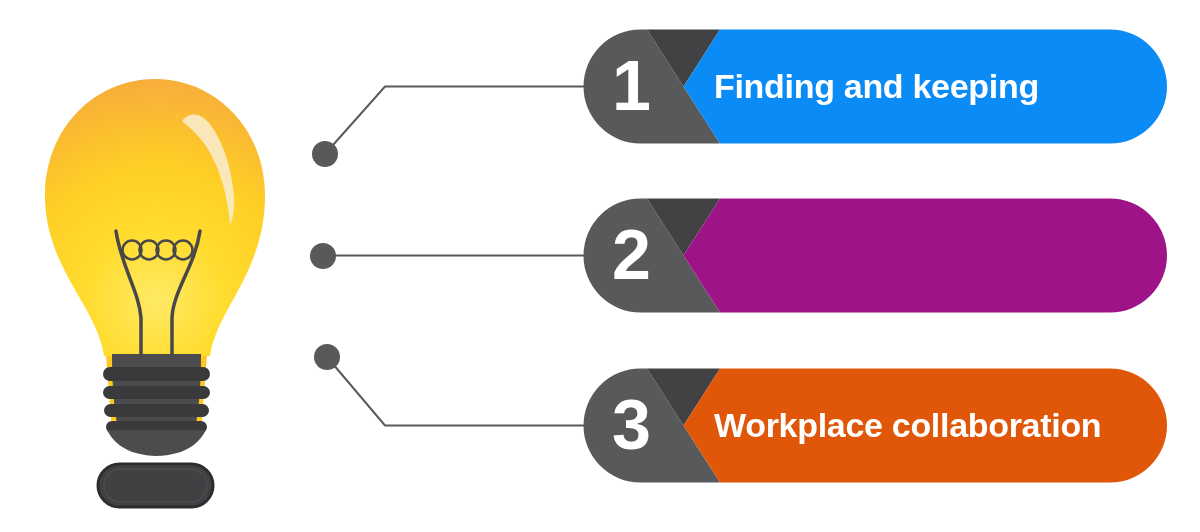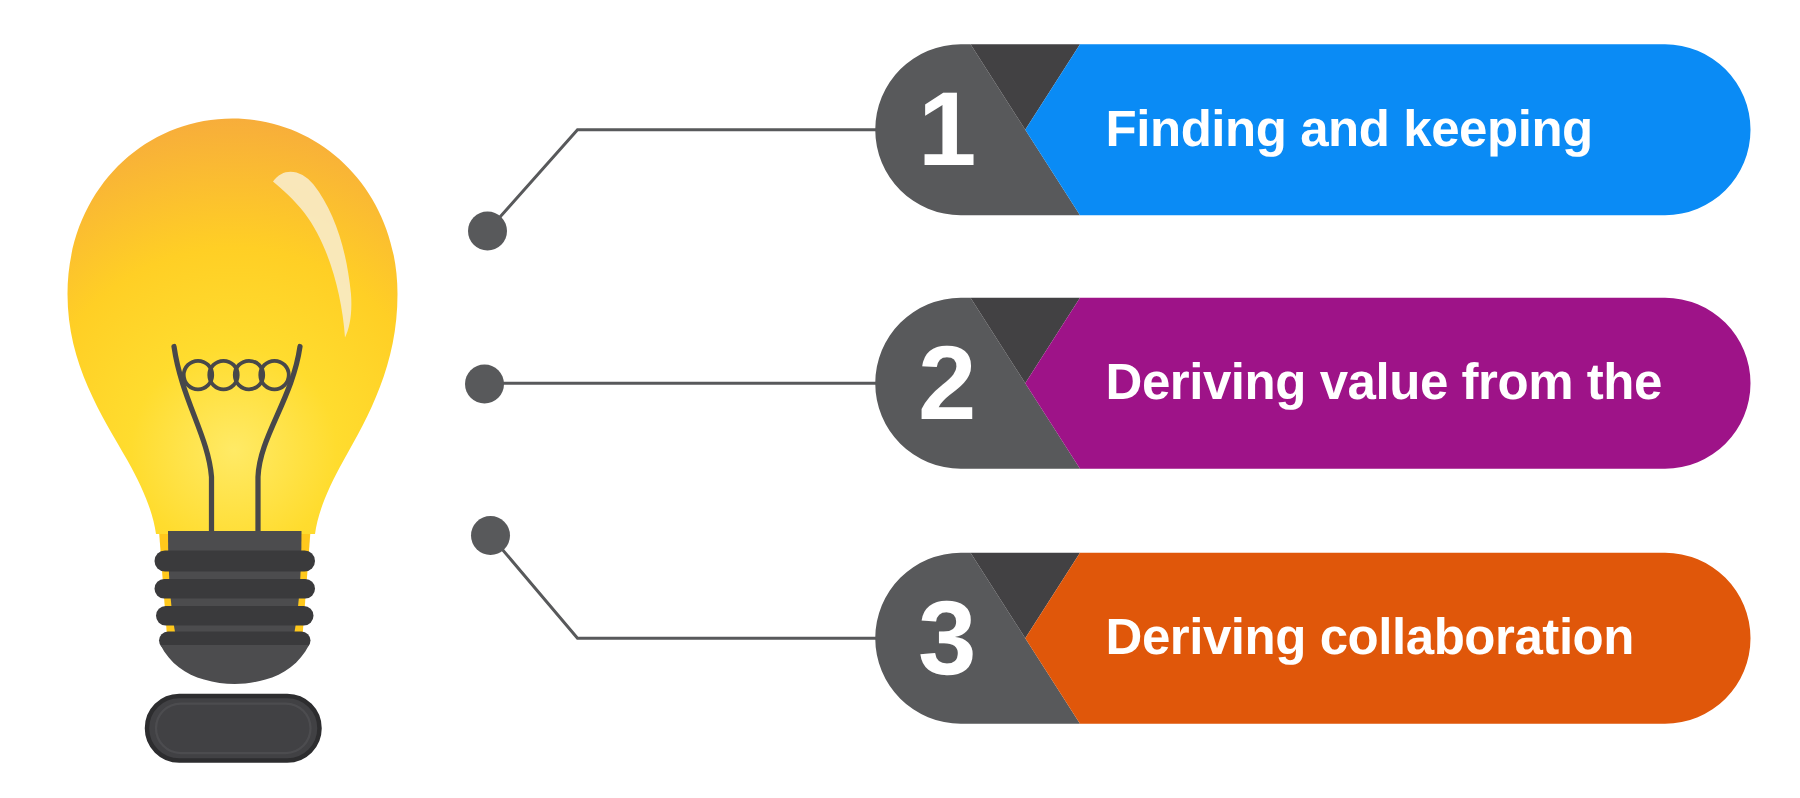--- a/index.html
+++ b/index.html
@@ -2,21 +2,21 @@
 <html><head>
 <meta charset="utf-8">
 <style>
   html,body{margin:0;padding:0;background:#fff;}
   .stage{position:relative;width:1200px;height:532px;overflow:hidden;background:#fff;
          font-family:"Liberation Sans","DejaVu Sans",sans-serif;}
   .stage svg{position:absolute;left:0;top:0;}
   .badge-number{position:absolute;left:583px;width:97px;height:114px;
         display:flex;align-items:center;justify-content:center;
         font-size:70px;font-weight:700;color:#fff;line-height:1;}
-  .badge-title{position:absolute;left:737px;width:420px;height:114px;
+  .badge-title{position:absolute;left:714px;width:420px;height:114px;
         display:flex;flex-direction:column;justify-content:center;
         font-size:34px;font-weight:700;color:#fff;line-height:31px;
         letter-spacing:-0.3px;white-space:nowrap;}
   .n1{top:29px;} .n2{top:198px;} .n3{top:368px;}
 </style>
 </head>
 <body>
 
 <div class="stage">
 
@@ -96,19 +96,18 @@
   </svg>
 
   <div class="badge-number n1">1</div>
   <div class="badge-number n2">2</div>
   <div class="badge-number n3">3</div>
 
   <div class="badge-title n1">
     <div>Finding and keeping</div>
   </div>
   <div class="badge-title n2">
-    <div>Deriving value from the</div>
   </div>
   <div class="badge-title n3">
-    <div>Deriving collaboration</div>
+    <div>Workplace collaboration</div>
   </div>
 
 </div>
 
 </body></html>

